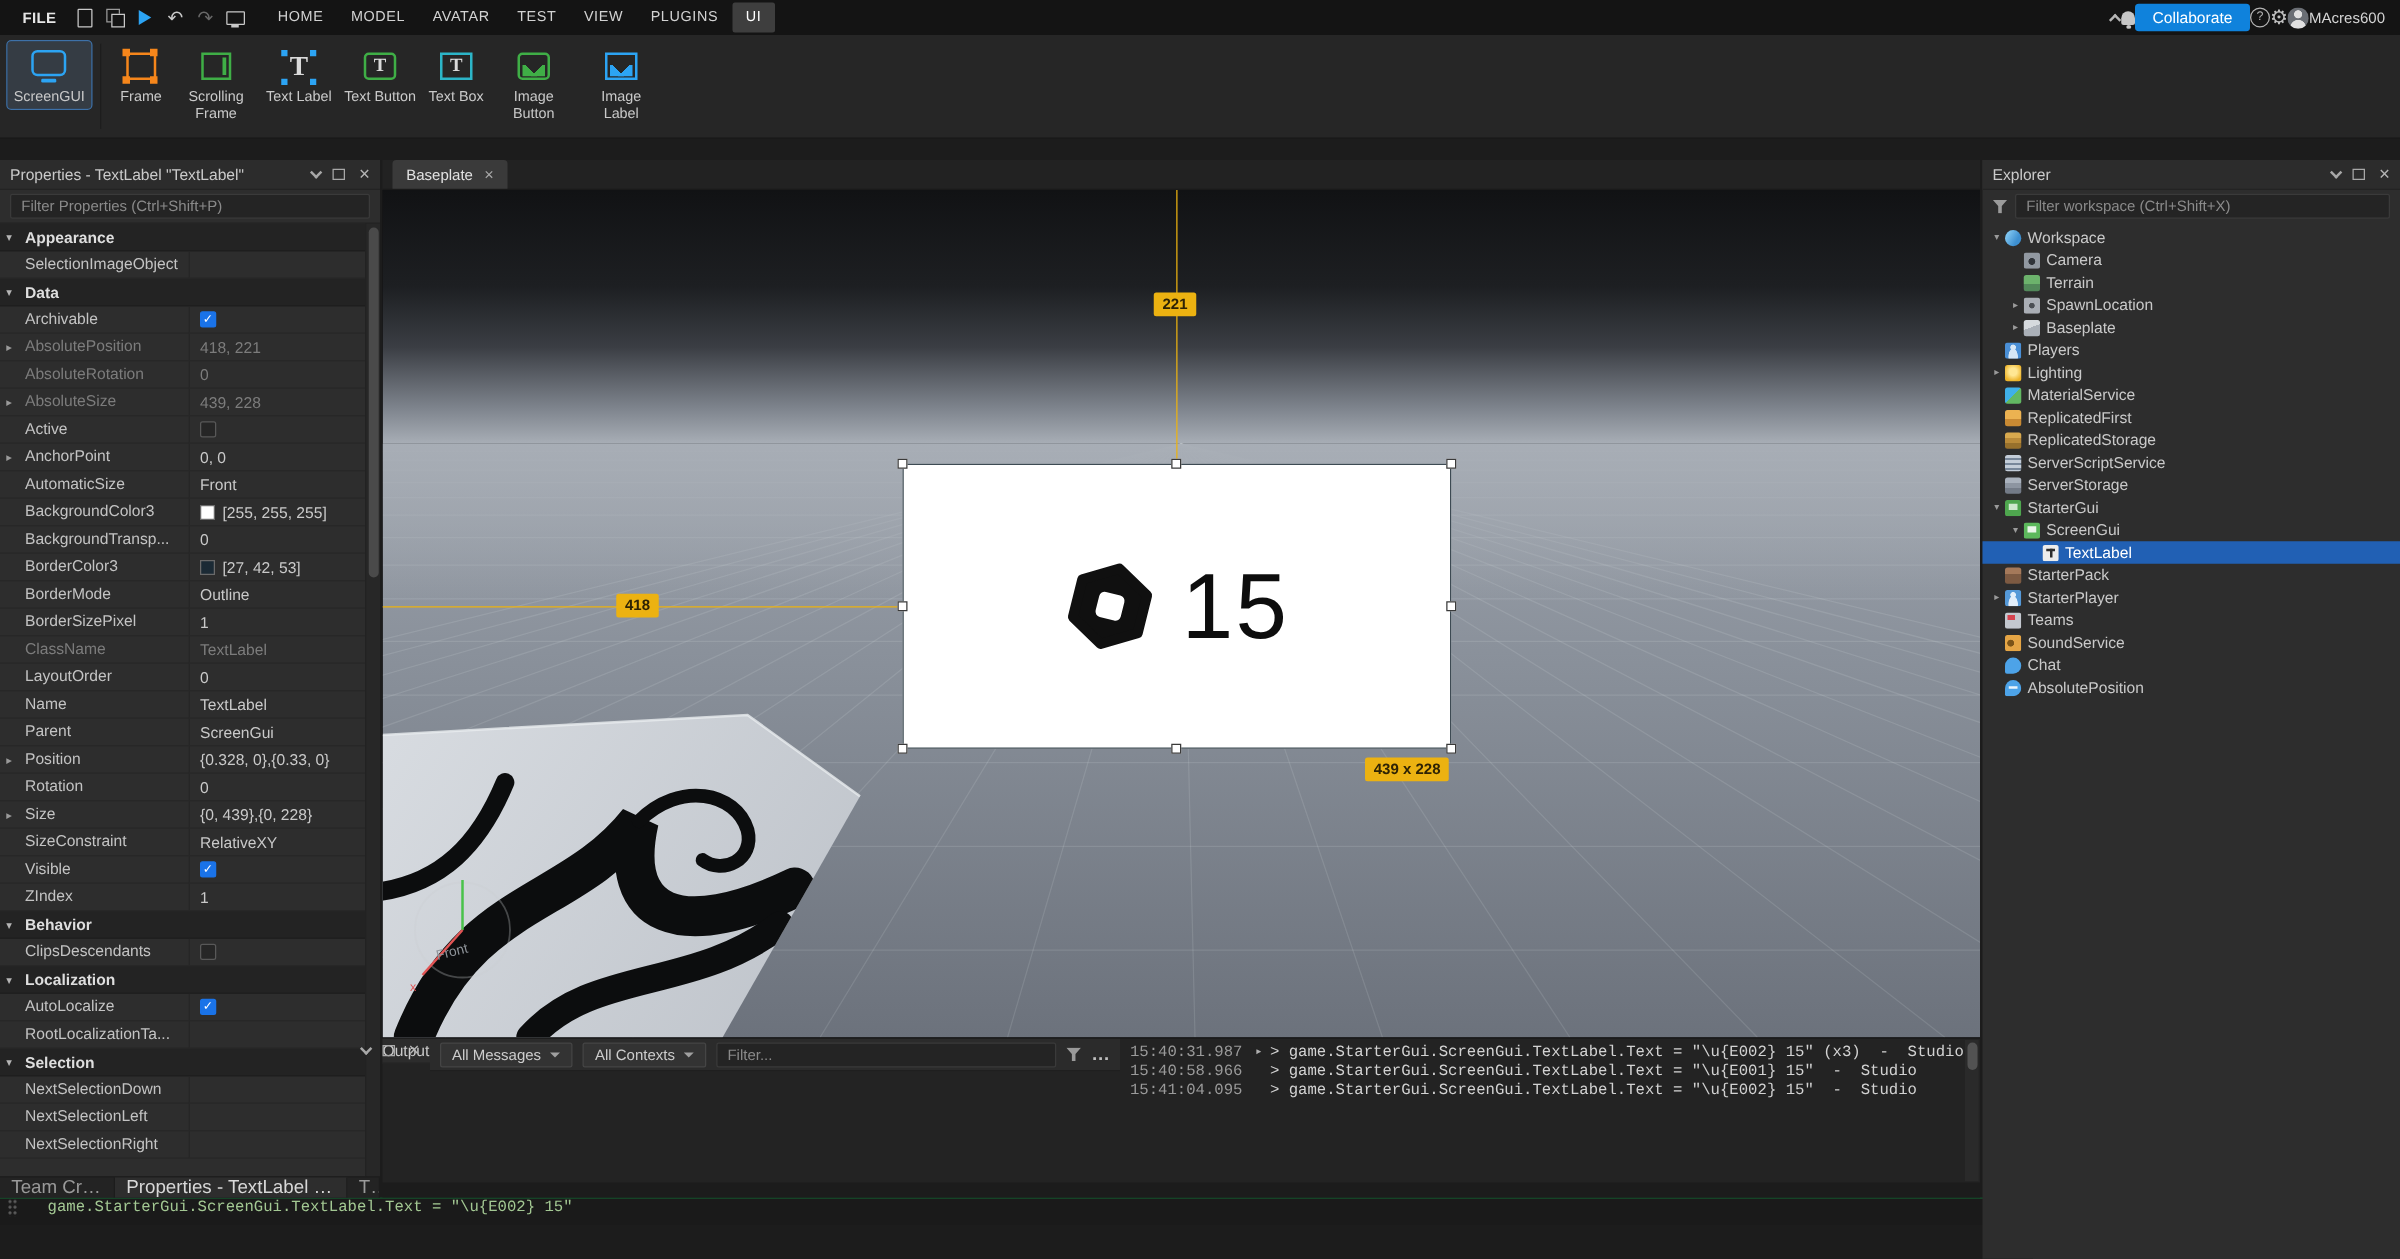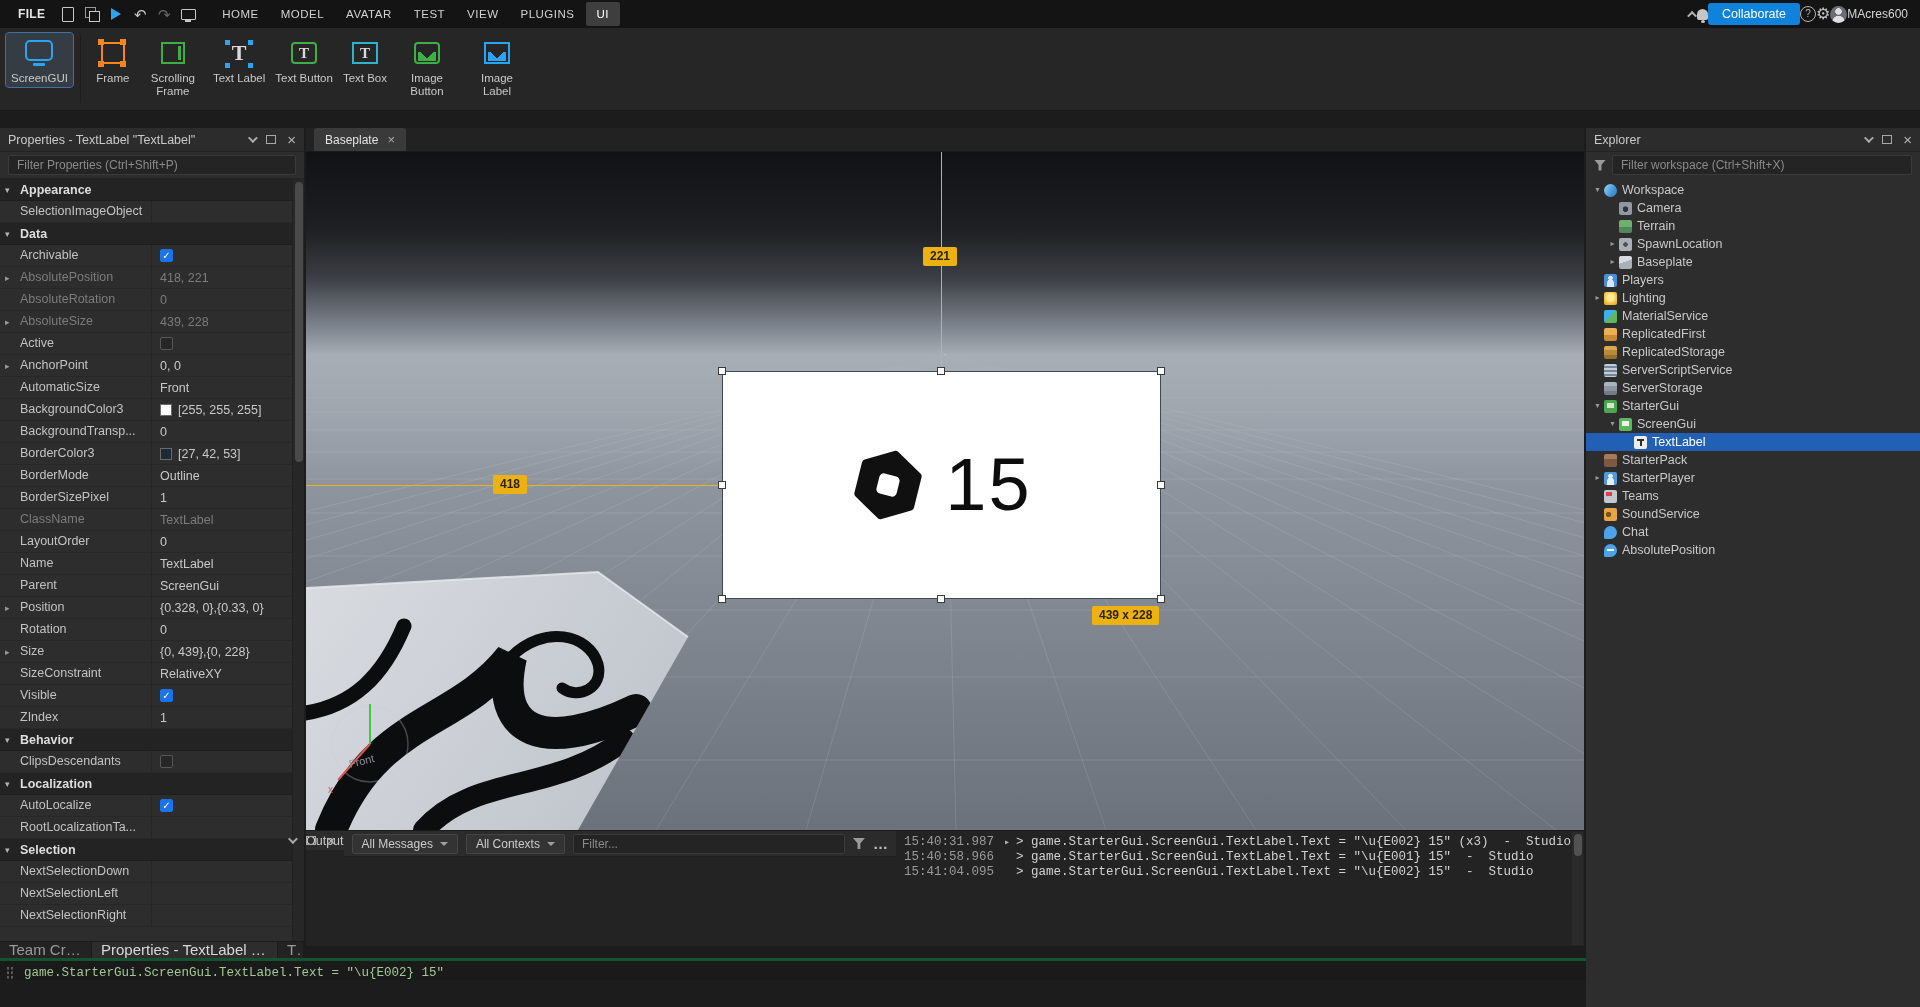--- a/index.html
+++ b/index.html
@@ -153,21 +153,21 @@
   .ologs{position:relative;flex:1;padding:4px 16px 0 8px;font:12.5px/15px "Liberation Mono","DejaVu Sans Mono",monospace;color:#d2d2d2;overflow:hidden}
   .oline{display:flex;white-space:pre}
   .otime{color:#9a9a9a;width:100px;flex:none}
   .oexp{color:#b0b0b0;font-size:10px;width:12px;flex:none}
   .otext{white-space:pre}
   .magenta .otext{color:#d24fd2;font-weight:700}
   .oscroll{position:absolute;right:1px;top:1px;bottom:1px;width:11px;background:#2a2a2a}
   .oscroll .thumb{position:absolute;top:2px;left:1.5px;width:8px;height:22px;background:#525252;border-radius:4px}
 
   
-  .cmdbar{height:22px;background:#1a1a1a;border-top:3px solid #14532d;display:flex;align-items:flex-end;padding:0 6px;gap:10px}
+  .cmdbar{height:22px;background:#1a1a1a;border-top:1px solid #14532d;display:flex;align-items:flex-start;padding:0 6px;gap:24px}
   .grip{width:8px;height:14px;background-image:radial-gradient(#5a5a5a 1px,transparent 1.3px);background-size:4px 4.5px}
   input.cmd{flex:1;background:transparent;border:none;outline:none;font:12.5px "Liberation Mono","DejaVu Sans Mono",monospace;color:#a3c893}
 </style>
 </head>
 <body>
 
 <div class="menubar">
   <span class="file-label">FILE</span>
   <span class="qa qa-doc"></span>
   <span class="qa qa-open"></span>
@@ -529,21 +529,21 @@
 
       <span class="handle" style="left:412px;top:215px"></span>
       <span class="handle" style="left:631px;top:215px"></span>
       <span class="handle" style="left:851px;top:215px"></span>
       <span class="handle" style="left:412px;top:329px"></span>
       <span class="handle" style="left:851px;top:329px"></span>
       <span class="handle" style="left:412px;top:443px"></span>
       <span class="handle" style="left:631px;top:443px"></span>
       <span class="handle" style="left:851px;top:443px"></span>
 
-      <span class="dimbadge" style="left:617px;top:95px">221</span>
+      <span class="dimbadge" style="left:617px;top:82px">221</span>
       <span class="dimbadge" style="left:187px;top:323px">418</span>
       <span class="dimbadge" style="left:786px;top:454px">439 x 228</span>
     </div>
 
     <div class="output">
       <div class="ohead">
         <span>Output</span>
         <span class="hicons">
           <span class="chev-dn"></span>
           <span class="float-ic"></span>

